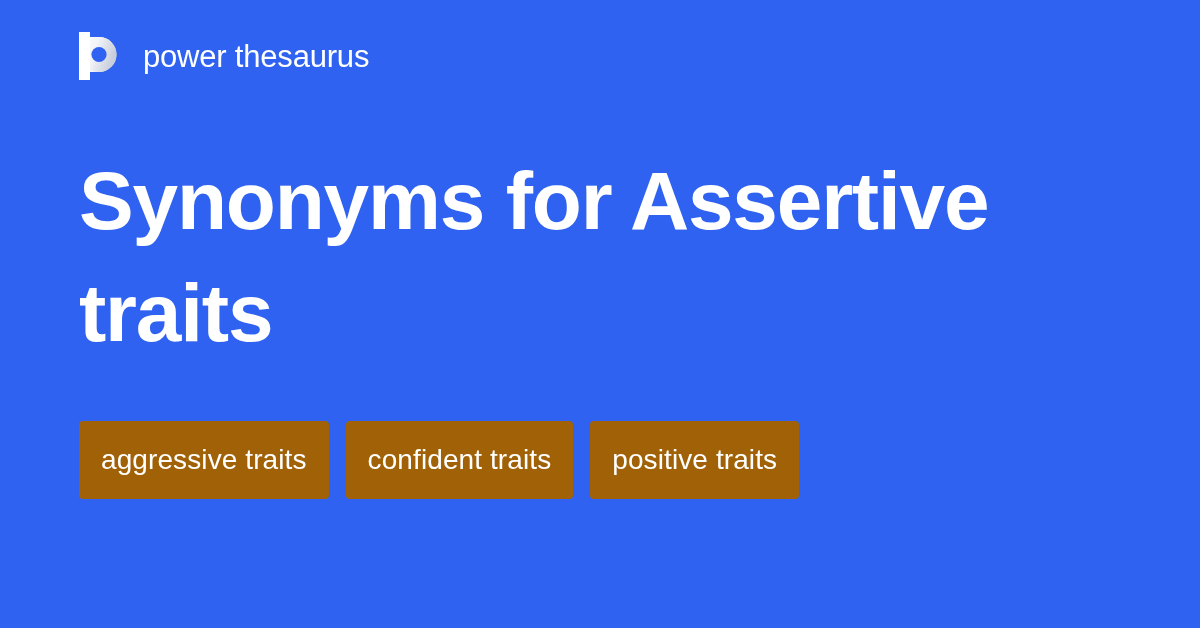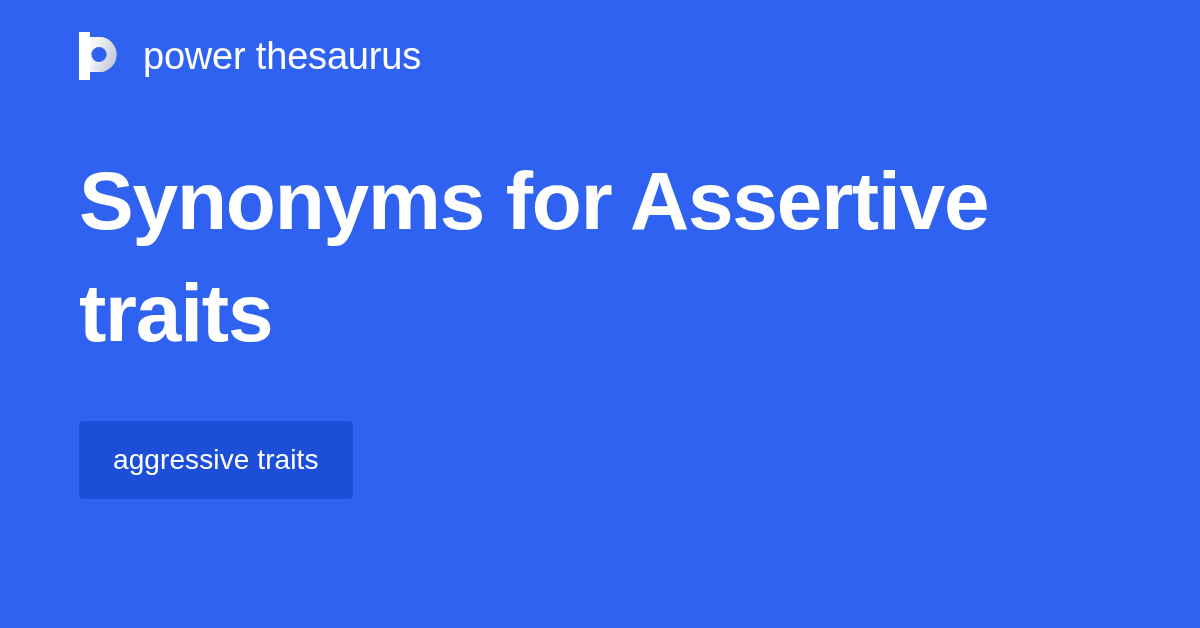--- a/index.html
+++ b/index.html
@@ -38,21 +38,21 @@
 
   .brand-mark {
     width: 44px;
     height: 48px;
     display: block;
     flex: 0 0 auto;
   }
 
   .brand-name {
     color: #ffffff;
-    font-size: 38px;
+    font-size: 31px;
     font-weight: 400;
     letter-spacing: -0.2px;
     line-height: 1;
     white-space: nowrap;
   }
 
   
   .headline {
     position: absolute;
     left: 79px;
@@ -71,23 +71,23 @@
     left: 79px;
     top: 421px;
     width: 1010px;
     display: flex;
     flex-wrap: wrap;
     gap: 17px;
   }
 
   .chip {
     height: 78px;
-    background: #1d4ed8;
+    background: #a16207;
     border-radius: 4px;
-    padding: 0 34px;
+    padding: 0 22px;
     display: flex;
     align-items: center;
     justify-content: center;
     color: #ffffff;
     font-size: 28px;
     font-weight: 400;
     line-height: 1;
     white-space: nowrap;
     letter-spacing: 0.1px;
   }
@@ -116,15 +116,17 @@
 
       <rect x="0" y="0" width="11" height="48" fill="#ffffff"></rect>
     </svg>
     <span class="brand-name">power thesaurus</span>
   </div>
 
   <h1 class="headline">Synonyms for Assertive traits</h1>
 
   <div class="chips">
     <span class="chip">aggressive traits</span>
+    <span class="chip">confident traits</span>
+    <span class="chip">positive traits</span>
   </div>
 
 </div>
 
 </body></html>

